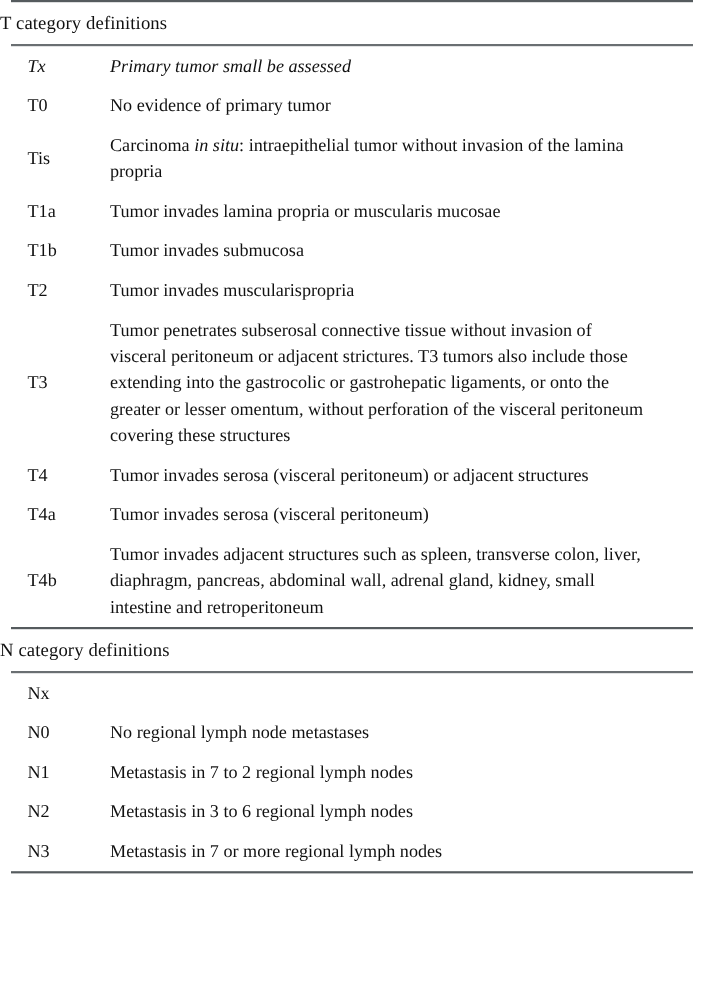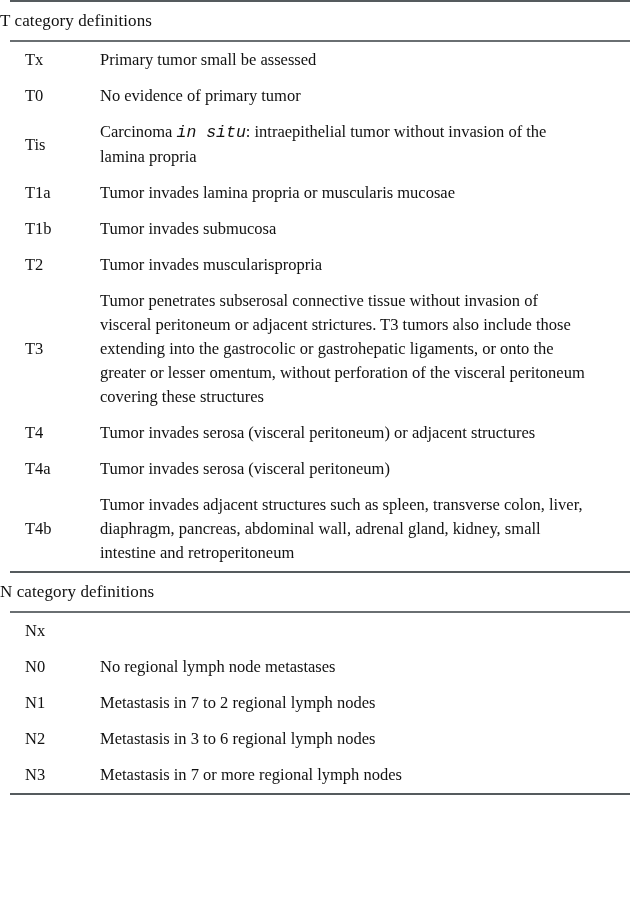--- a/index.html
+++ b/index.html
@@ -61,23 +61,24 @@
   }
   .row-desc {
     flex: 1 1 auto;
     padding-right: 48px;
     font-size: 16.5px;
     line-height: 24px;
   }
 
   .italic-row .row-label,
   .italic-row .row-desc {
+    font-style: italic;
   }
 
-  .row-desc i { font-style: italic; font-family: Liberation Mono, monospace; }
+  .row-desc i { font-style: italic; }
 </style>
 </head>
 <body>
 
 <div id="table-root">
   <hr class="rule">
   <div id="sections-container">
       <div class="section-header">T category definitions</div>
       <hr class="rule-thin">
       <div class="rows">

